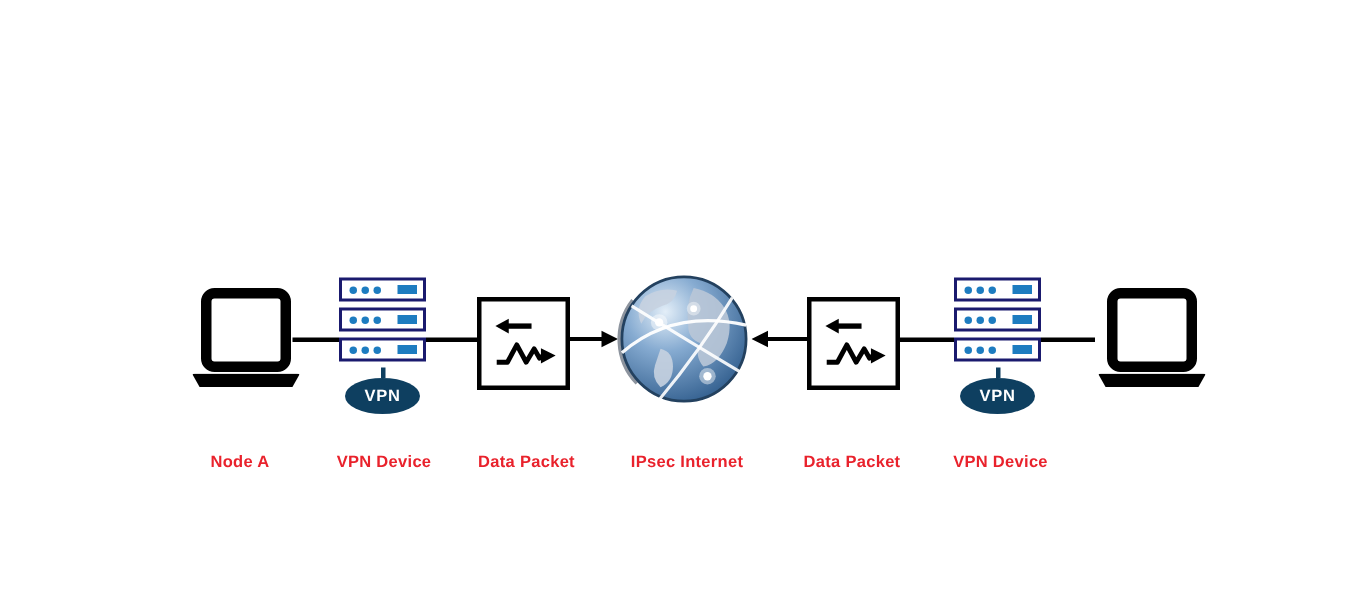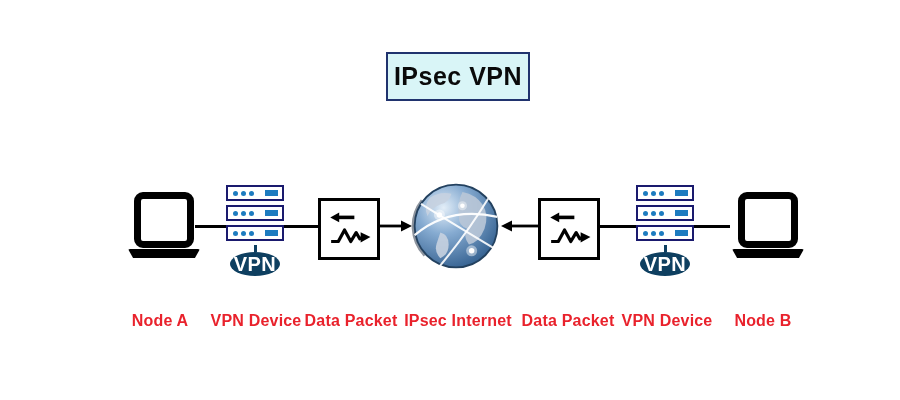--- a/index.html
+++ b/index.html
@@ -27,45 +27,42 @@
   }
   .server-unit:last-of-type{margin-bottom:0;}
   .dot{width:5px;height:5px;border-radius:50%;background:#1d7cc0;margin-left:3px;}
   .dot:first-child{margin-left:5px;}
   .slot{width:13px;height:6px;background:#1d7cc0;margin-left:auto;margin-right:4px;}
   .badge-stem{width:3px;height:7px;background:#0e3f60;}
   .vpn-badge{
     width:50px;height:24px;border-radius:50%;background:#0e3f60;
     display:flex;align-items:center;justify-content:center;
   }
-  .vpn-badge span{color:#fff;font-size:20px;font-weight:700;letter-spacing:.5px;}
+  .vpn-badge span{color:#fff;font-size:11px;font-weight:700;letter-spacing:.5px;}
   
   .packet-box{
     position:absolute;width:56px;height:56px;background:#fff;border:3px solid #000;
     display:flex;align-items:center;justify-content:center;
   }
   
   .globe{position:absolute;}
   
   .wire{position:absolute;height:3px;background:#000;}
   .arrow-svg{position:absolute;}
   
   .node-label{
-    position:absolute;top:312px;width:130px;text-align:center;
-    color:#e9222c;font-size:16px;font-weight:700;letter-spacing:.2px;
+    position:absolute;top:302px;width:130px;text-align:center;
+    color:#e9222c;font-size:11px;font-weight:700;letter-spacing:.2px;
   }
 </style>
 </head>
 <body>
 
 <div class="canvas">
 
-  <div class="title-box">
-    <span>IPsec VPN</span>
-  </div>
 
   <div class="laptop" style="left:126px;top:192px;">
     <div class="laptop-screen"></div>
     <div class="laptop-base"></div>
   </div>
 
   <div class="wire" style="left:195px;top:225px;width:31px;"></div>
 
   <div class="server-stack" style="left:226px;top:185px;">
     <div class="server-unit">
@@ -179,15 +176,14 @@
     <div class="laptop-screen"></div>
     <div class="laptop-base"></div>
   </div>
 
   <div class="node-label" style="left:95px;">Node A</div>
   <div class="node-label" style="left:191px;">VPN Device</div>
   <div class="node-label" style="left:286px;">Data Packet</div>
   <div class="node-label" style="left:393px;">IPsec Internet</div>
   <div class="node-label" style="left:503px;">Data Packet</div>
   <div class="node-label" style="left:602px;">VPN Device</div>
-  <div class="node-label" style="left:698px;">Node B</div>
 
 </div>
 
 </body></html>

